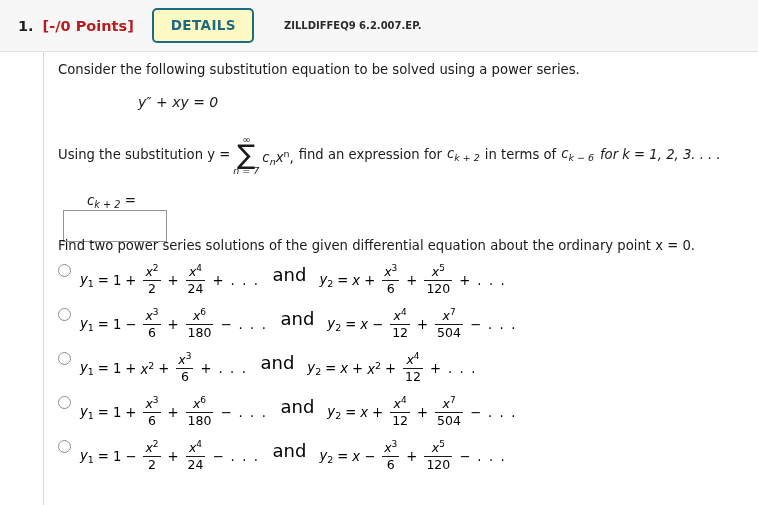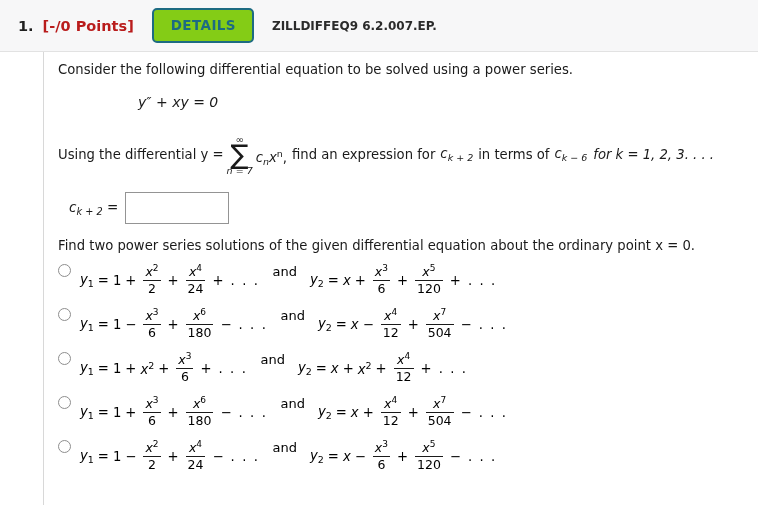--- a/index.html
+++ b/index.html
@@ -26,33 +26,33 @@
   }
   .q-points {
     margin-left: 9px;
     font-size: 14.5px; font-weight: bold; color: #b91c1c;
     font-family: "DejaVu Sans", sans-serif;
   }
   .details-btn {
     margin-left: 18px;
     border: 2px solid #1d6b82;
     border-radius: 5px;
-    background: #84cc16;
+    background: #fef9c3;
     color: #1d6b82;
     font-size: 13.5px;
     font-weight: bold;
     letter-spacing: .4px;
     padding: 9px 16px 9px 17px;
     line-height: 1;
     cursor: pointer;
     font-family: "DejaVu Sans", sans-serif;
   }
   .q-code {
-    margin-left: 18px;
-    font-size: 12px; font-weight: bold; color: #2b2b2b;
+    margin-left: 30px;
+    font-size: 10px; font-weight: bold; color: #2b2b2b;
     font-family: "DejaVu Sans", sans-serif;
   }
 
   
   .qbody {
     position: absolute; left: 43px; top: 52px;
     width: 715px; height: 453px;
     border-left: 1px solid #d8d8d8;
     background: #fff;
   }
@@ -65,21 +65,21 @@
   }
   .mathi { font-style: italic; font-family: "DejaVu Sans", sans-serif; }
 
   .line-intro { position: absolute; left: 14px; top: 10px; white-space: nowrap; }
   .line-eq    { position: absolute; left: 94px; top: 42px; white-space: nowrap; font-size: 14px; }
   .line-subst { position: absolute; left: 14px; top: 82px; white-space: nowrap;
                 display: flex; align-items: center; }
   .line-find  { position: absolute; left: 14px; top: 186px; white-space: nowrap; }
 
   
-  .ans-row { position: absolute; left: 25px; top: 140px; display: flex; align-items: center; }
+  .ans-row { position: absolute; left: 12px; top: 140px; display: flex; align-items: center; flex-direction: column; }
   .ans-label { font-size: 13.5px; }
   .ans-input {
     margin-left: 7px;
     width: 104px; height: 32px;
     border: 1px solid #949494;
     background: #fff;
     outline: none;
     font-size: 13px;
     padding: 2px 5px;
     font-family: "DejaVu Sans", sans-serif;
@@ -126,45 +126,45 @@
   .radio {
     width: 13px; height: 13px;
     border: 1.6px solid #8e8e8e;
     border-radius: 50%;
     background: #fff;
     margin-right: 9px;
     flex: 0 0 auto;
     cursor: pointer;
   }
   .opt-math { font-size: 13.2px; display: flex; align-items: center; }
-  .and-word { margin: 0 13px 0 13px; font-style: normal; font-size: 13px; }
+  .and-word { margin: 0 13px 0 13px; font-style: normal; font-size: 18px; }
   .op { margin: 0 4px; }
   .dots { letter-spacing: 1.6px; margin-left: 3px; }
 </style>
 </head>
 <body>
 
 <div id="page">
 
   <div class="qheader">
     <span class="q-num">1.</span>
     <span class="q-points">[-/0 Points]</span>
     <button class="details-btn">DETAILS</button>
     <span class="q-code">ZILLDIFFEQ9 6.2.007.EP.</span>
   </div>
 
   <div class="qbody">
     <div class="body-inner">
 
-      <div class="txt line-intro">Consider the following differential equation to be solved using a power series.</div>
+      <div class="txt line-intro">Consider the following substitution equation to be solved using a power series.</div>
 
       <div class="txt line-eq mathi">y″ + xy = 0</div>
 
       <div class="txt line-subst">
-        <span>Using the differential y =</span>
+        <span>Using the substitution y =</span>
 
         <span class="sumblk">
           <span class="sum-lim sum-top">∞</span>
           <span class="sum-sym">∑</span>
           <span class="sum-lim sum-bot">n = 7</span>
         </span>
 
         <span style="position:relative;top:3px;">
           <span class="mathi">c</span><span class="sub">n</span><span class="mathi">x</span><span class="sup mathi">n</span><span>,</span>
         </span>

